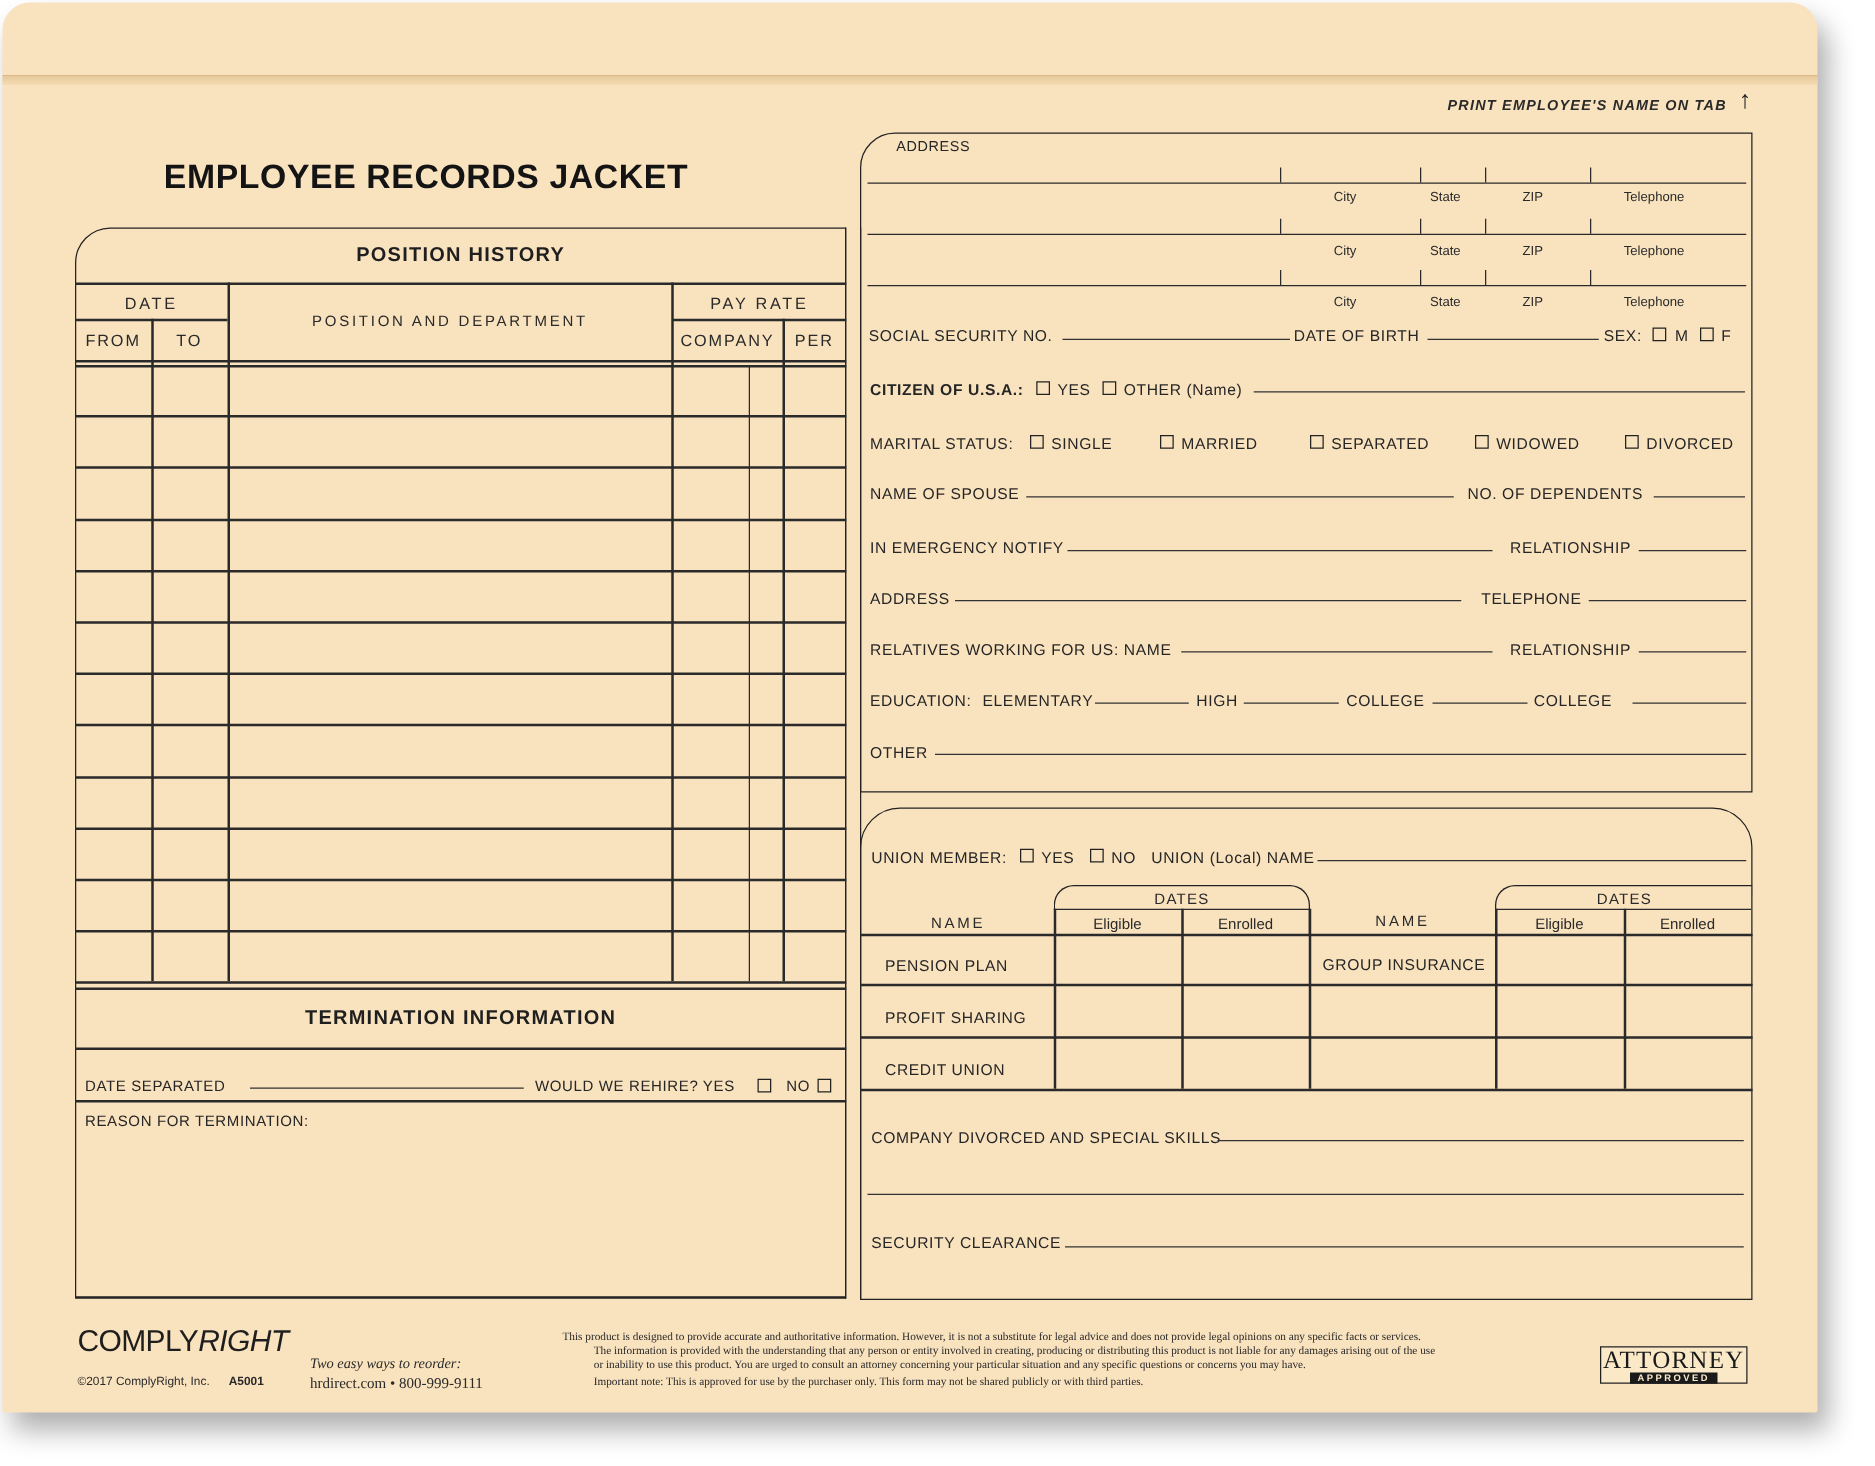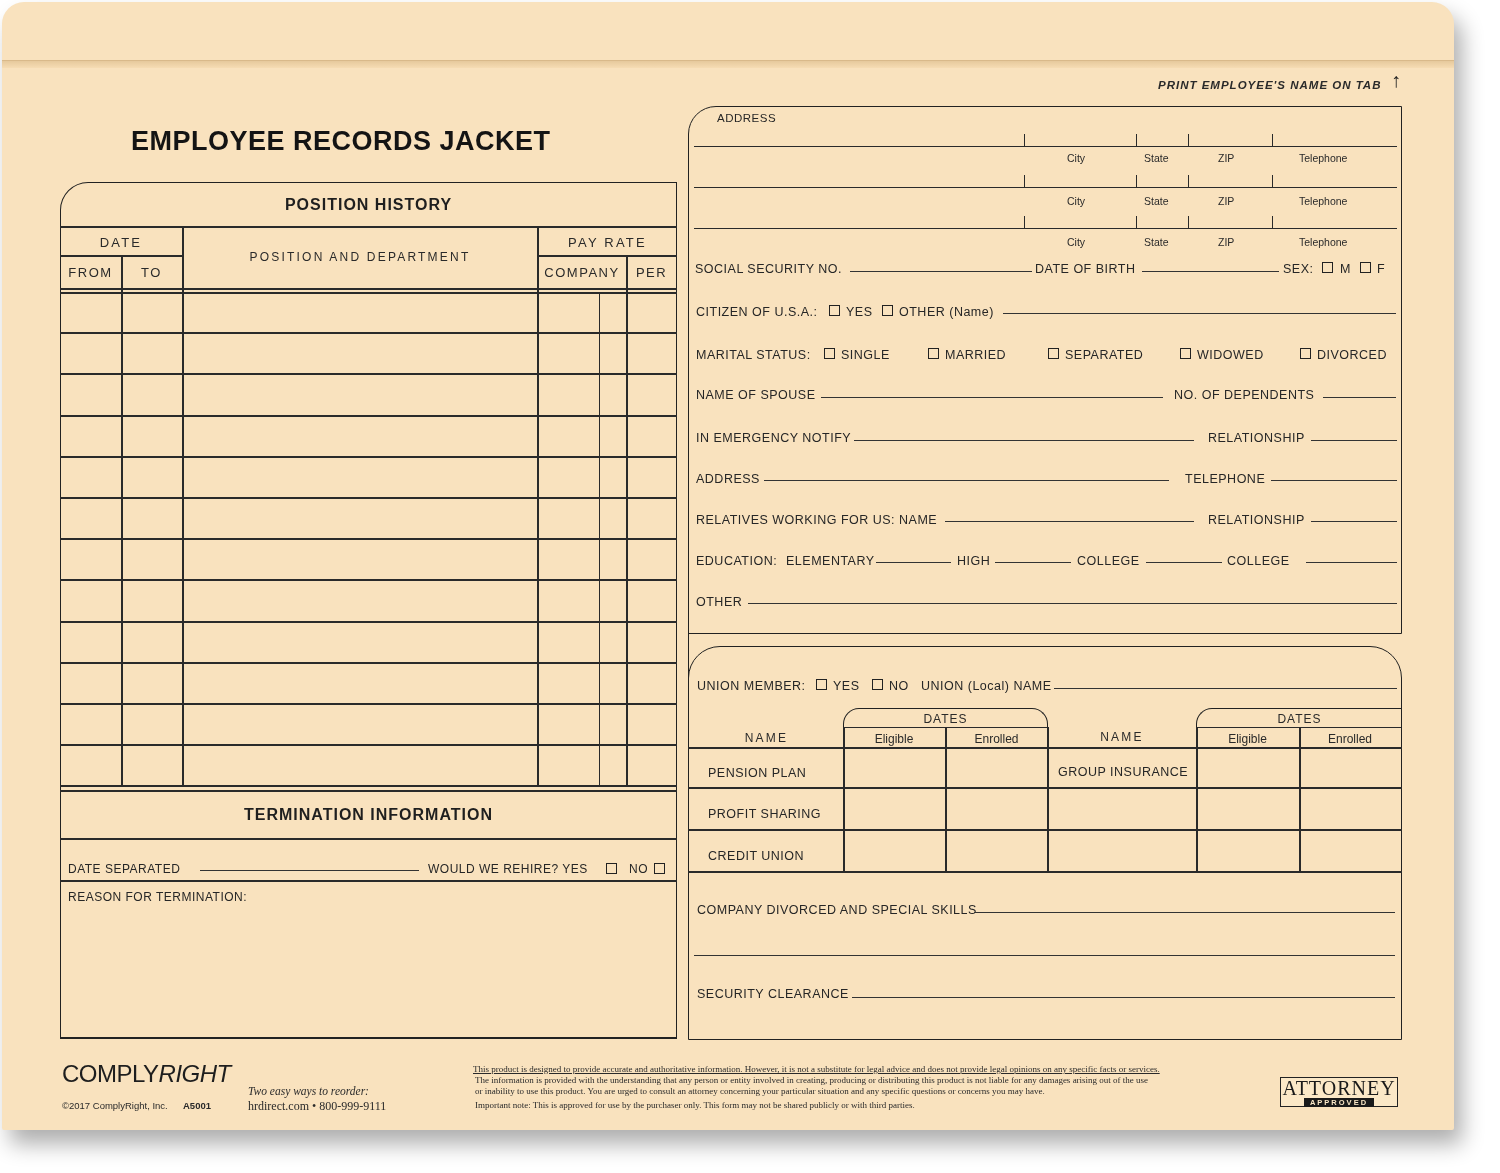--- a/index.html
+++ b/index.html
@@ -164,21 +164,21 @@
 <div class="txt" style="left:695px;top:262px;">SOCIAL SECURITY NO.</div>
 <div class="uline" style="left:850px;top:271px;width:182px;"></div>
 <div class="txt" style="left:1035px;top:262px;">DATE OF BIRTH</div>
 <div class="uline" style="left:1142px;top:271px;width:137px;"></div>
 <div class="txt" style="left:1283px;top:262px;">SEX:</div>
 <span class="cb abs" style="left:1322px;top:262px;"></span>
 <div class="txt" style="left:1340px;top:262px;">M</div>
 <span class="cb abs" style="left:1360px;top:262px;"></span>
 <div class="txt" style="left:1377px;top:262px;">F</div>
 
-<div class="txt" style="left:696px;top:305px;">CITIZEN OF U.S.A.:</div>
+<div class="txt" style="left:696px;top:305px;font-weight:bold;">CITIZEN OF U.S.A.:</div>
 <span class="cb abs" style="left:829px;top:305px;"></span>
 <div class="txt" style="left:846px;top:305px;">YES</div>
 <span class="cb abs" style="left:882px;top:305px;"></span>
 <div class="txt" style="left:899px;top:305px;">OTHER (Name)</div>
 <div class="uline" style="left:1003px;top:313px;width:393px;"></div>
 
 <div class="txt" style="left:696px;top:348px;">MARITAL STATUS:</div>
 <span class="cb abs" style="left:824px;top:348px;"></span>
 <div class="txt" style="left:841px;top:348px;">SINGLE</div>
 <span class="cb abs" style="left:928px;top:348px;"></span>
@@ -264,21 +264,21 @@
 <div class="uline" style="left:694px;top:955px;width:701px;"></div>
 <div class="txt" style="left:697px;top:987px;">SECURITY CLEARANCE</div>
 <div class="uline" style="left:852px;top:997px;width:543px;"></div>
 
 <div class="logo"><span>COMPLY</span><b>RIGHT</b></div>
 <div class="sm" style="left:62px;top:1100px;font-size:9.5px;">©2017 ComplyRight, Inc.</div>
 <div class="sm" style="left:183px;top:1100px;font-size:9.5px;font-weight:bold;">A5001</div>
 <div class="sm footer-serif" style="left:248px;top:1085px;font-size:11.5px;font-style:italic;">Two easy ways to reorder:</div>
 <div class="sm footer-serif" style="left:248px;top:1099px;font-size:12px;">hrdirect.com • 800-999-9111</div>
 
-<div class="sm footer-serif" style="left:473px;top:1064px;font-size:9px;text-decoration:underline;">This product is designed to provide accurate and authoritative information. However, it is not a substitute for legal advice and does not provide legal opinions on any specific facts or services.</div>
+<div class="sm footer-serif" style="left:450px;top:1064px;font-size:9px;">This product is designed to provide accurate and authoritative information. However, it is not a substitute for legal advice and does not provide legal opinions on any specific facts or services.</div>
 <div class="sm footer-serif" style="left:475px;top:1075px;font-size:9px;">The information is provided with the understanding that any person or entity involved in creating, producing or distributing this product is not liable for any damages arising out of the use</div>
 <div class="sm footer-serif" style="left:475px;top:1086px;font-size:9px;">or inability to use this product. You are urged to consult an attorney concerning your particular situation and any specific questions or concerns you may have.</div>
 <div class="sm footer-serif" style="left:475px;top:1100px;font-size:9px;">Important note: This is approved for use by the purchaser only. This form may not be shared publicly or with third parties.</div>
 
 <div class="atty">
   <div class="big">ATTORNEY</div>
   <div class="badge">APPROVED</div>
 </div>
 
 </body></html>

